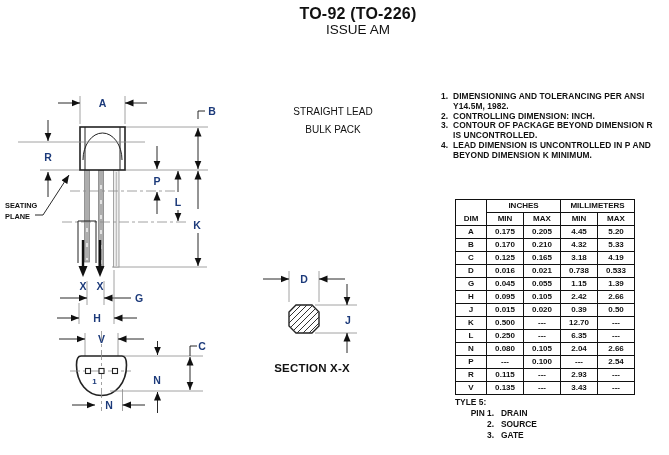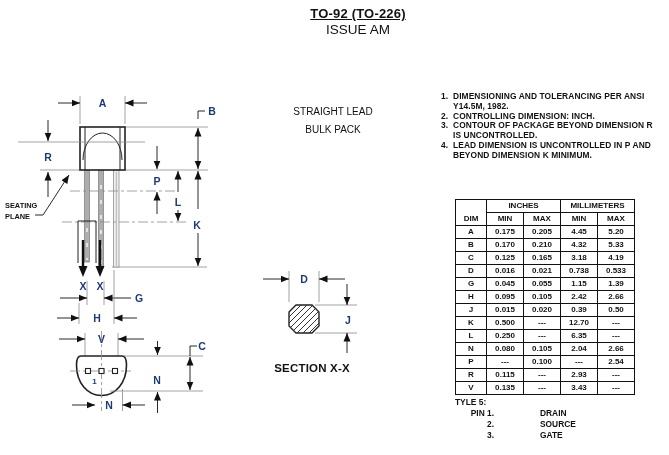--- a/index.html
+++ b/index.html
@@ -2,21 +2,21 @@
 <html><head>
 <meta charset="utf-8">
 <style>
   html,body{margin:0;padding:0;}
   body{width:669px;height:455px;background:#fff;position:relative;overflow:hidden;
        font-family:"Liberation Sans",sans-serif;color:#111;}
   .abs{position:absolute;}
 
   
   #title{left:227px;top:5px;width:262px;text-align:center;}
-  #title .t1{font-size:13px;font-weight:bold;line-height:17px;letter-spacing:.2px;text-decoration:underline;}
+  #title .t1{font-size:16px;font-weight:bold;line-height:17px;letter-spacing:.2px;}
   #title .t2,#title .t3{font-size:13.5px;line-height:16px;}
 
   
   #pack{left:252px;top:103px;width:162px;text-align:center;font-size:10px;line-height:18px;}
 
   
   #notes{left:430px;top:92px;width:240px;font-size:8.4px;font-weight:bold;line-height:9.8px;letter-spacing:.1px;}
   .note{display:flex;}
   .nnum{margin-left:11px;width:12px;flex:none;}
   .ntext{flex:1;}
@@ -24,21 +24,21 @@
   
   #dimtable{left:455px;top:199px;}
   #dimtable table{border-collapse:collapse;border:1.5px solid #111;}
   #dimtable td,#dimtable th{border:1px solid #111;font-size:8px;font-weight:bold;
       text-align:center;padding:0;line-height:12px;height:12px;}
   .c-dim{width:30px;} .c-v{width:36px;}
   #dimtable th{vertical-align:bottom;}
 
   
   #style5{left:455px;top:397px;font-size:8.4px;font-weight:bold;line-height:11px;}
-  .pinrow{display:flex;padding-left:12px;gap:39px;}
+  .pinrow{display:flex;padding-left:12px;}
   .pn{width:27px;text-align:right;margin-right:7px;flex:none;}
 
   
   .ol{fill:#fff;stroke:#222;stroke-width:1.6;}
   .th{stroke:#222;stroke-width:1;fill:none;}
   .dl{stroke:#111;stroke-width:.9;fill:none;}
   .xl{stroke:#8a8a8a;stroke-width:.8;fill:none;}
   .cl{stroke:#8a8a8a;stroke-width:.8;fill:none;stroke-dasharray:10 3 3 3;}
   text.dim{fill:#1c3a7a;font:bold 10.5px "Liberation Sans",sans-serif;text-anchor:middle;}
   text.pin1{fill:#1c3a7a;font:bold 8px "Liberation Sans",sans-serif;text-anchor:middle;}

